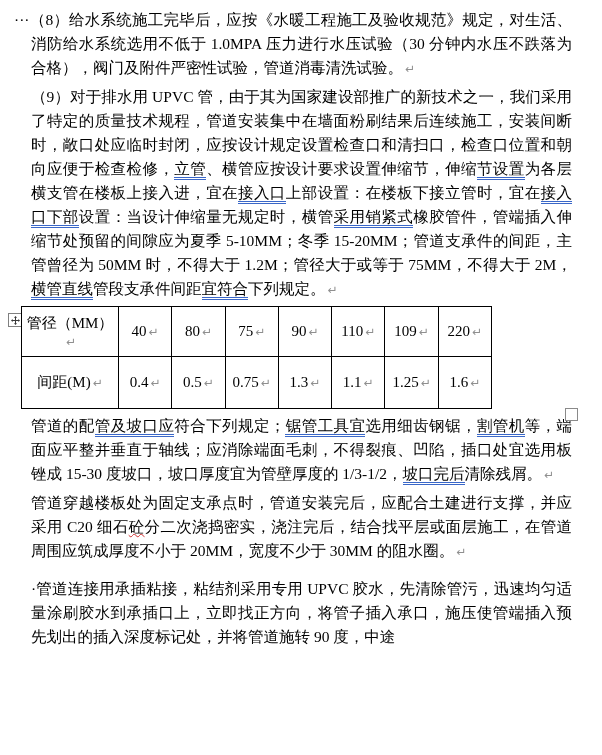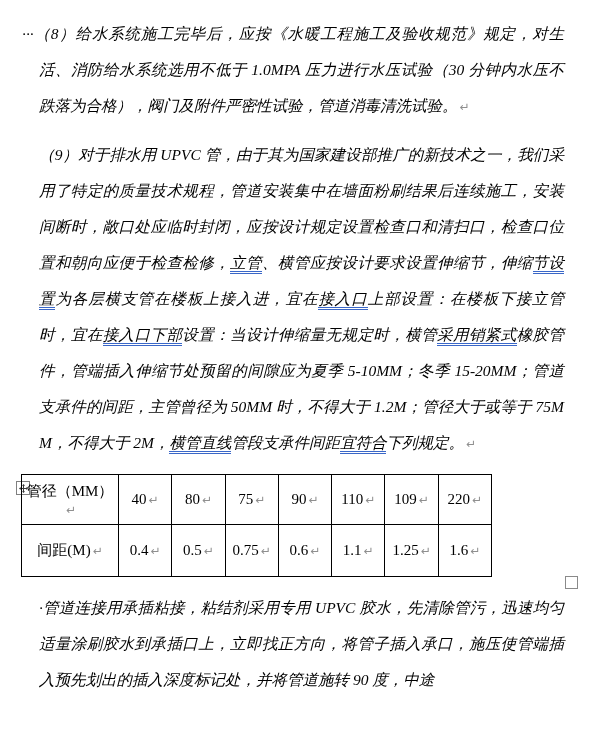--- a/index.html
+++ b/index.html
@@ -6,25 +6,24 @@
   body{
     width:602px;height:755px;background:#ffffff;overflow:hidden;
     font-family:"Liberation Serif","DejaVu Serif",serif;
     color:#000;
   }
   .doc{
     padding:4px 26px 0 27px;
     text-align:justify;
   }
   p.para{
-    margin:12px;
+    margin:4px;
     font-size:15.5px;
-    line-height:36px;
+    line-height:24px;
     word-break:break-all;
-    font-style:italic;
   }
   p.hang{ text-indent:-17px; }
   p.gap{ margin-top:13px; }
   .u2{ border-bottom:3px double var(--u-blue,#3a67c8); }
   .rw{
     text-decoration:underline;
     text-decoration-style:wavy;
     text-decoration-color:var(--u-red,#d03030);
     text-decoration-thickness:1px;
   }
@@ -104,27 +103,29 @@
             <td><span>90</span><span class="mark">↵</span></td>
             <td><span>110</span><span class="mark">↵</span></td>
             <td><span>109</span><span class="mark">↵</span></td>
             <td><span>220</span><span class="mark">↵</span></td>
           </tr>
           <tr class="r1">
             <td><span>间距(M)</span><span class="mark">↵</span></td>
             <td><span>0.4</span><span class="mark">↵</span></td>
             <td><span>0.5</span><span class="mark">↵</span></td>
             <td><span>0.75</span><span class="mark">↵</span></td>
-            <td><span>0.6</span><span class="mark">↵</span></td>
+            <td><span>1.3</span><span class="mark">↵</span></td>
             <td><span>1.1</span><span class="mark">↵</span></td>
             <td><span>1.25</span><span class="mark">↵</span></td>
             <td><span>1.6</span><span class="mark">↵</span></td>
           </tr>
         </tbody>
     </table>
     <span class="resize-handle"></span>
   </div>
 
   <div id="after">
+      <p class="para"><span>管道的配</span><span class="u2">管及坡口应</span><span>符合下列规定；</span><span class="u2">锯管工具宜</span><span>选用细齿钢锯，</span><span class="u2">割管机</span><span>等，端面应平整并垂直于轴线；应消除端面毛刺，不得裂痕、凹陷，插口处宜选用板锉成 15-30 度坡口，坡口厚度宜为管壁厚度的 1/3-1/2，</span><span class="u2">坡口完后</span><span>清除残屑。</span><span class="mark">↵</span></p>
+      <p class="para"><span>管道穿越楼板处为固定支承点时，管道安装完后，应配合土建进行支撑，并应采用 C20 细石</span><span class="rw">砼</span><span>分二次浇捣密实，浇注完后，结合找平层或面层施工，在管道周围应筑成厚度不小于 20MM，宽度不少于 30MM 的阻水圈。</span><span class="mark">↵</span></p>
       <p class="para gap"><span>·管道连接用承插粘接，粘结剂采用专用 UPVC 胶水，先清除管污，迅速均匀适量涂刷胶水到承插口上，立即找正方向，将管子插入承口，施压使管端插入预先划出的插入深度标记处，并将管道施转 90 度，中途</span></p>
     </div>
 
 </div>
 
 </body></html>

